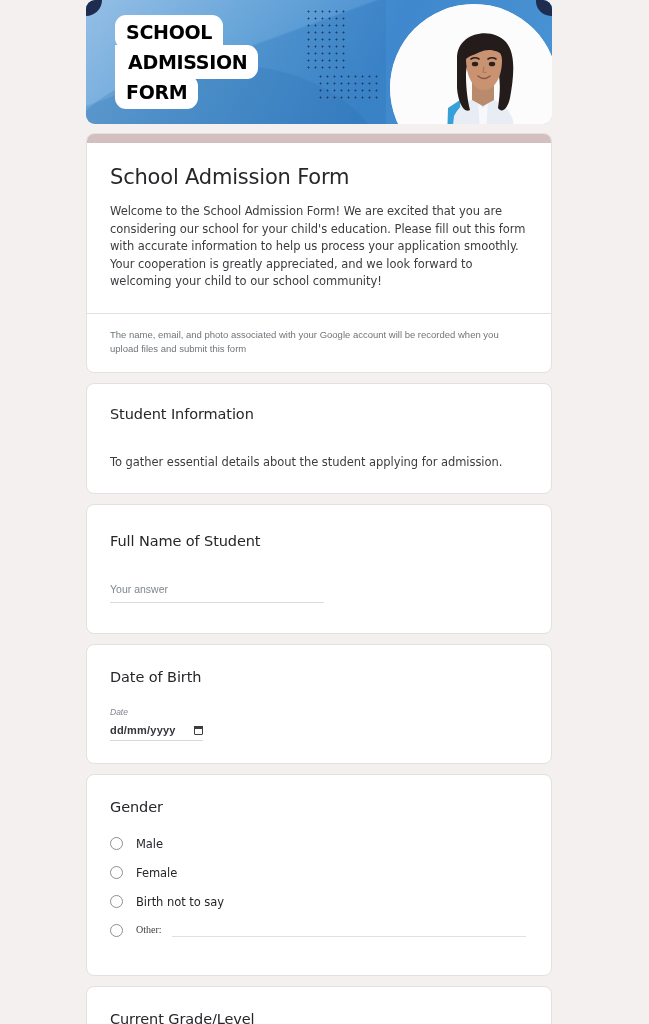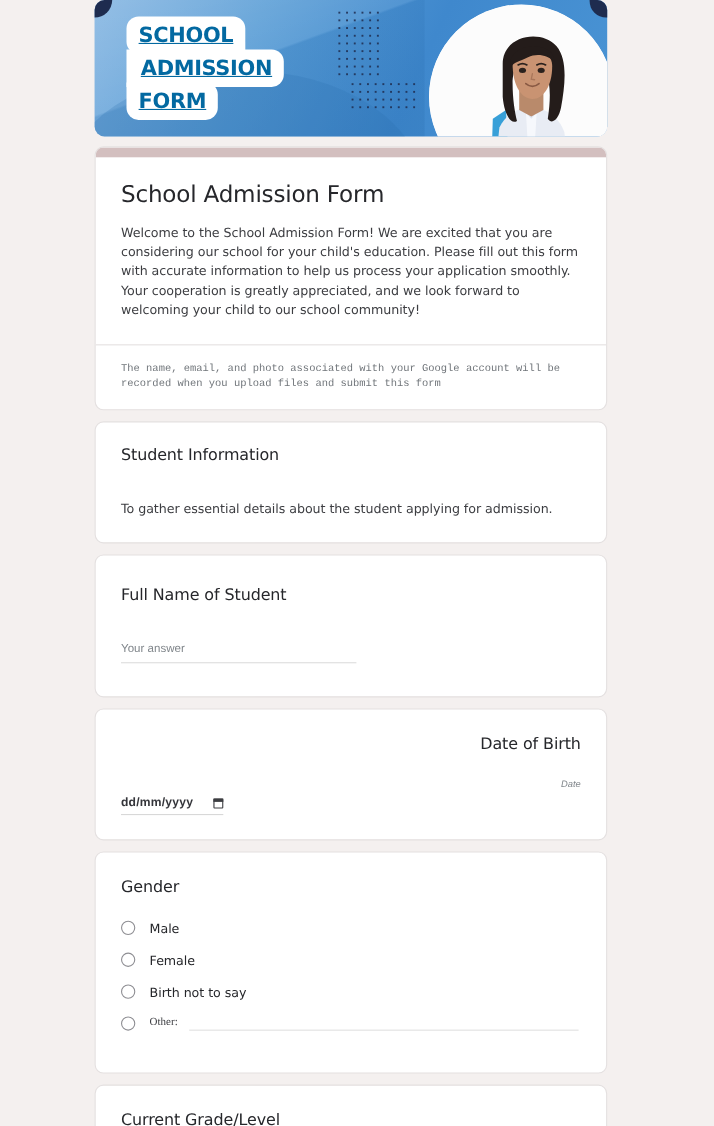--- a/index.html
+++ b/index.html
@@ -94,31 +94,30 @@
     opacity: 0.85;
   }
   .banner-title {
     position: absolute;
     left: 29px; top: 15px;
     width: 152px;
   }
   .bt-line {
     display: block;
     background: #ffffff;
-    color: #0369a1;
+    color: #000000;
     font-family: "DejaVu Sans", sans-serif;
     font-weight: bold;
     font-size: 19px;
     letter-spacing: -0.3px;
     line-height: 27px;
     padding: 4px 11px 3px 11px;
     border-radius: 9px;
     width: max-content;
     margin-bottom: -4px;
-    text-decoration: underline;
   }
   .bt-l1 { border-radius: 11px 11px 0 11px; }
   .bt-l2 { border-radius: 0 11px 11px 0; padding-left: 13px; }
   .bt-l3 { border-radius: 0 11px 11px 11px; }
 
   
   .card {
     background: #ffffff;
     border: 1px solid #e4e0e0;
     border-radius: 8px;
@@ -141,21 +140,21 @@
     margin-top: 12px;
     font-family: "DejaVu Sans", sans-serif;
     font-size: 11.5px;
     line-height: 17.5px;
     color: #3c3d41;
     letter-spacing: -0.05px;
   }
   .divider { height: 1px; background: #e4e0e0; margin: 0; }
   .disclaimer {
     padding: 14px 23px 16px 23px;
-    font-family: Liberation Mono, monospace;
+    font-family: Liberation Sans, sans-serif;
     font-size: 9.5px;
     line-height: 14px;
     color: #70757a;
   }
 
   .section-head {
     font-family: "DejaVu Sans", sans-serif;
     font-size: 14.5px;
     color: #26272b;
     letter-spacing: -0.1px;
@@ -348,21 +347,21 @@
         <div class="q-title">Full Name of Student</div>
         <div class="answer-line">
           <span class="answer-ph">Your answer</span>
         </div>
       </div>
     </div>
 
     <div class="gap-md"></div>
 
     <div class="card">
-      <div class="card-pad" style="padding-top:22px;text-align:right;">
+      <div class="card-pad" style="padding-top:22px;">
         <div class="q-title">Date of Birth</div>
         <div class="date-wrap">
           <div class="date-label">Date</div>
           <div class="date-field">
             <span class="date-val">dd/mm/yyyy</span>
             <span class="cal-icon">
               <span class="body"></span>
                 <span class="bar"></span>
             </span>
           </div>

